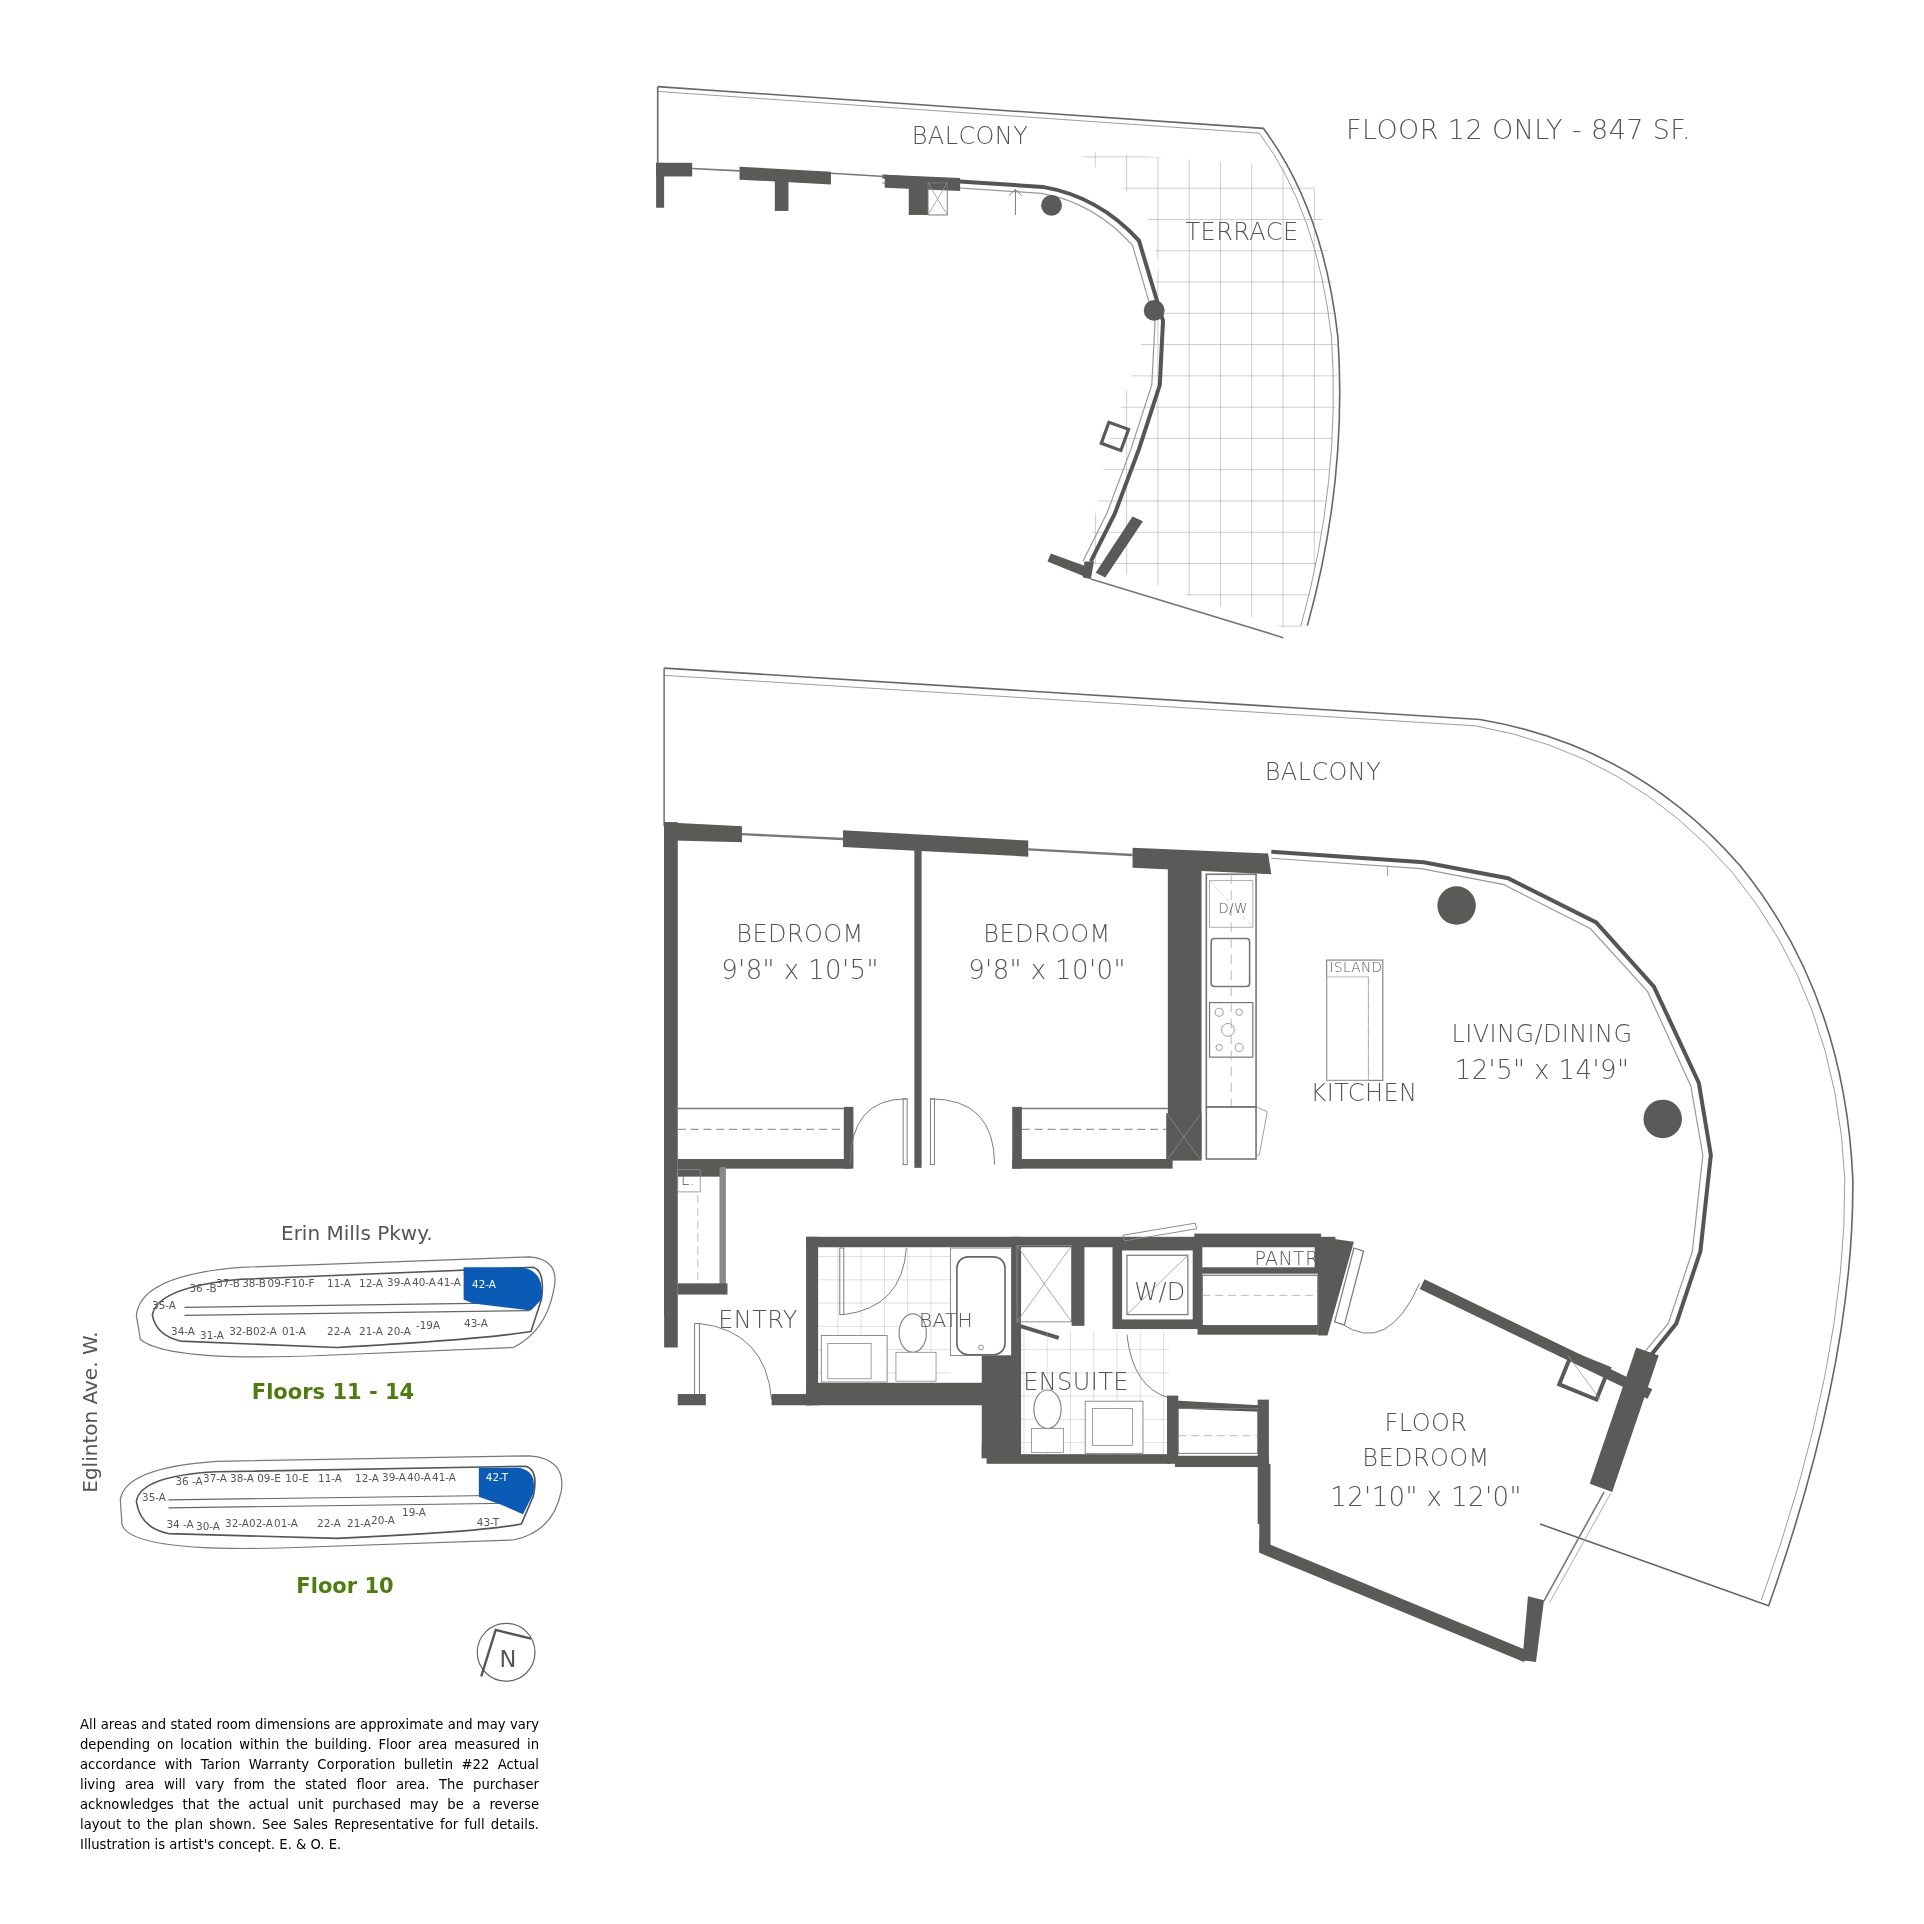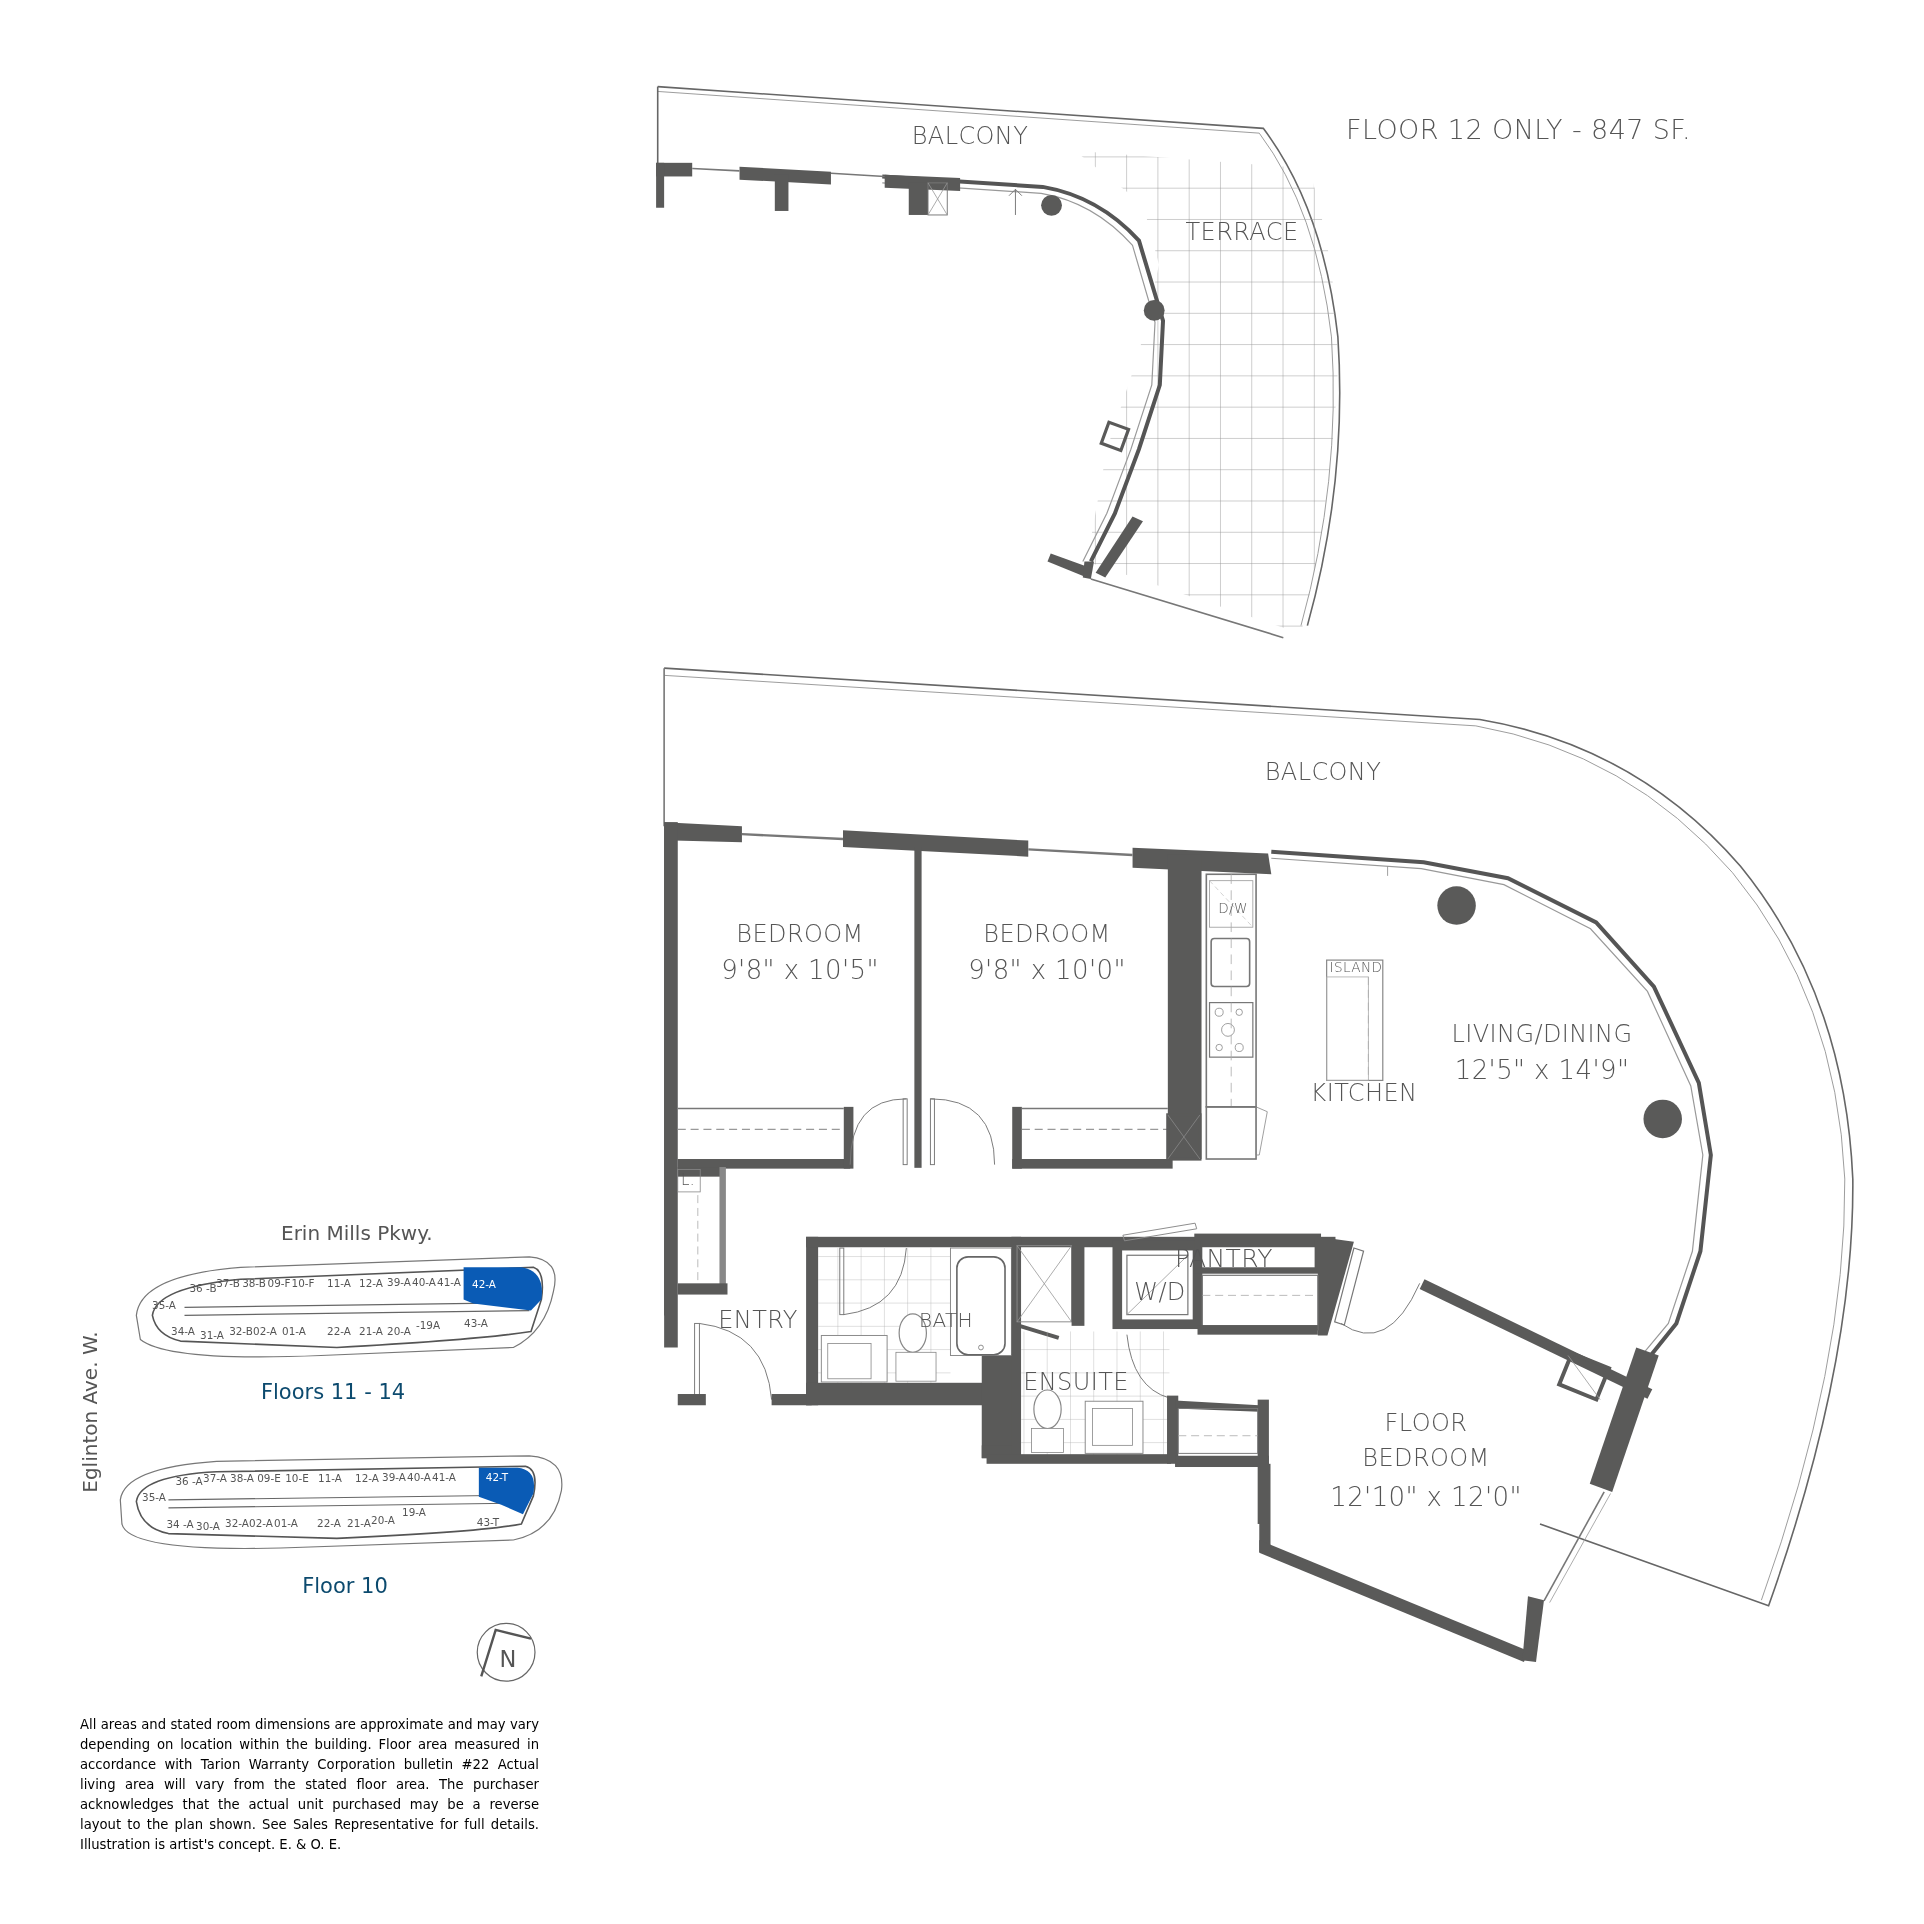--- a/index.html
+++ b/index.html
@@ -13,22 +13,22 @@
   .dim { font-size: 26px; }
   .small { font-size: 15.2px; }
   .tiny { font-size: 13.6px; }
   .header-note { position: absolute; left: 1346px; top: 114px; font-size: 27px;
                  font-family: "DejaVu Sans", sans-serif; font-weight: 200; color: #555; letter-spacing: 0.4px; white-space: nowrap; }
   .street { position: absolute; font-size: 20px; color: #555; white-space: nowrap;
             font-family: "DejaVu Sans", sans-serif; }
   .street-vert { position: absolute; left: 90px; top: 1412px; font-size: 20px; color: #555;
                  transform: translate(-50%, -50%) rotate(-90deg); white-space: nowrap;
                  font-family: "DejaVu Sans", sans-serif; }
-  .keyplan-caption { position: absolute; font-size: 21px; color: #0c4a6e; transform: translateX(-50%);
-                     white-space: nowrap; font-family: "DejaVu Sans", sans-serif; }
+  .keyplan-caption { position: absolute; font-size: 21px; color: #4d7c0f; transform: translateX(-50%);
+                     white-space: nowrap; font-family: "DejaVu Sans", sans-serif; font-weight: bold; }
   .unit { position: absolute; font-size: 10.4px; color: #555; transform: translate(-50%, -50%);
           white-space: nowrap; font-family: "DejaVu Sans", sans-serif; line-height: 1.05; text-align:center; }
   .unit.hl { color: #ffffff; }
   .compass-n { position: absolute; left: 508px; top: 1659px; transform: translate(-50%, -50%);
                font-size: 22.5px; color: #555; font-family: "DejaVu Sans", sans-serif; }
   .disclaimer { position: absolute; left: 80px; top: 1715px; width: 459px; font-size: 13.2px;
                 line-height: 20px; color: #000000; text-align: justify; font-family: "DejaVu Sans", sans-serif; }
 </style>
 </head>
 <body>
@@ -249,21 +249,21 @@
 <div class="lbl room" style="left:1047px;top:934px">BEDROOM</div>
 <div class="lbl dim" style="left:1047px;top:970px">9'8" x 10'0"</div>
 
 <div class="lbl room" style="left:1542px;top:1034px">LIVING/DINING</div>
 <div class="lbl dim" style="left:1542px;top:1070px">12'5" x 14'9"</div>
 
 <div class="lbl room" style="left:1364px;top:1093px">KITCHEN</div>
 <div class="lbl tiny" style="left:1356px;top:967px">ISLAND</div>
 <div class="lbl tiny" style="left:1233px;top:908px">D/W</div>
 
-<div class="lbl room" style="left:1224px;top:1259px;font-size:25px">PANTRY</div>
+<div class="lbl room" style="left:1292px;top:1259px;font-size:19px">PANTRY</div>
 <div class="lbl room" style="left:1160px;top:1292px">W/D</div>
 <div class="lbl room" style="left:758px;top:1320px">ENTRY</div>
 <div class="lbl room" style="left:946px;top:1320px;font-size:20px">BATH</div>
 <div class="lbl room" style="left:1076px;top:1382px;font-size:24px">ENSUITE</div>
 <div class="lbl small" style="left:688px;top:1180px">L.</div>
 
 <div class="lbl room" style="left:1426px;top:1423px">FLOOR</div>
 <div class="lbl room" style="left:1426px;top:1458px">BEDROOM</div>
 <div class="lbl dim" style="left:1426px;top:1497px">12'10" x 12'0"</div>
 

